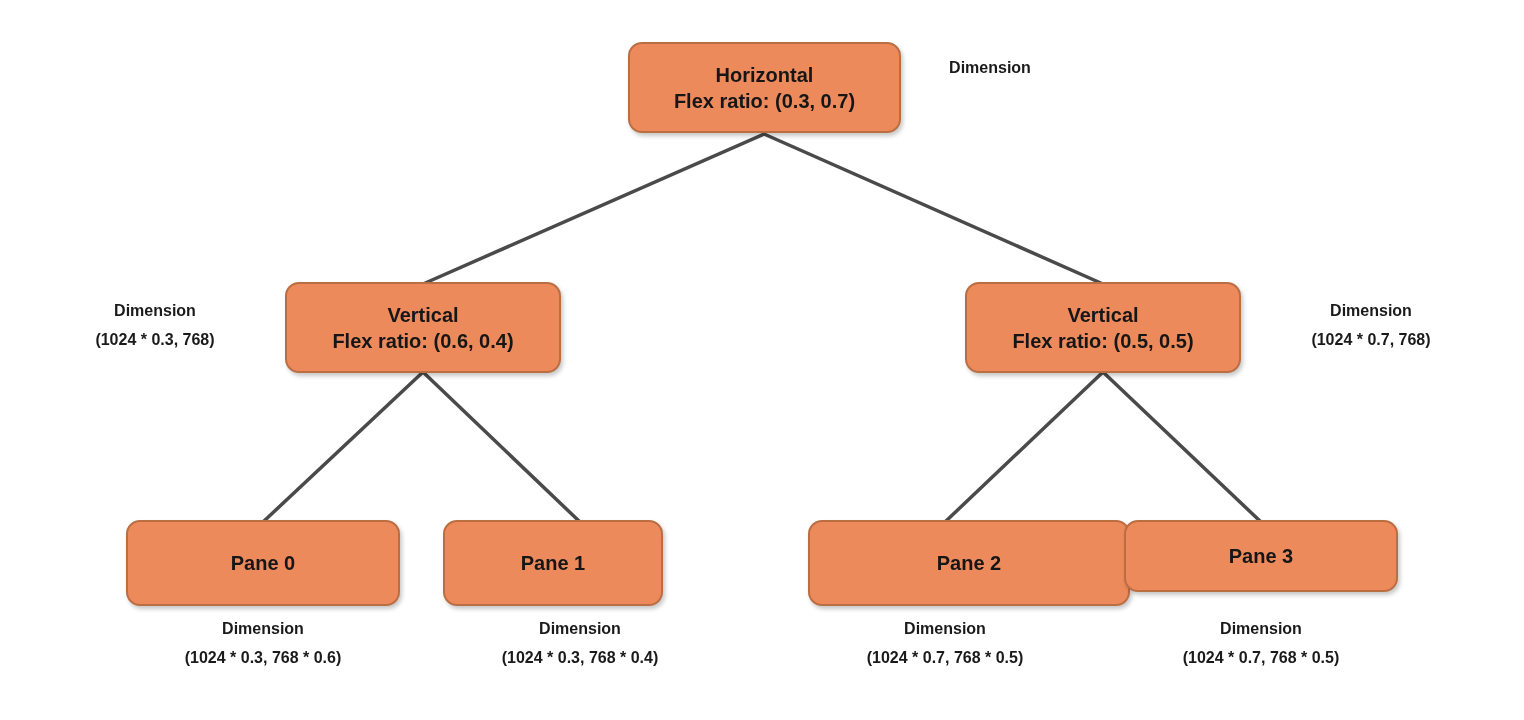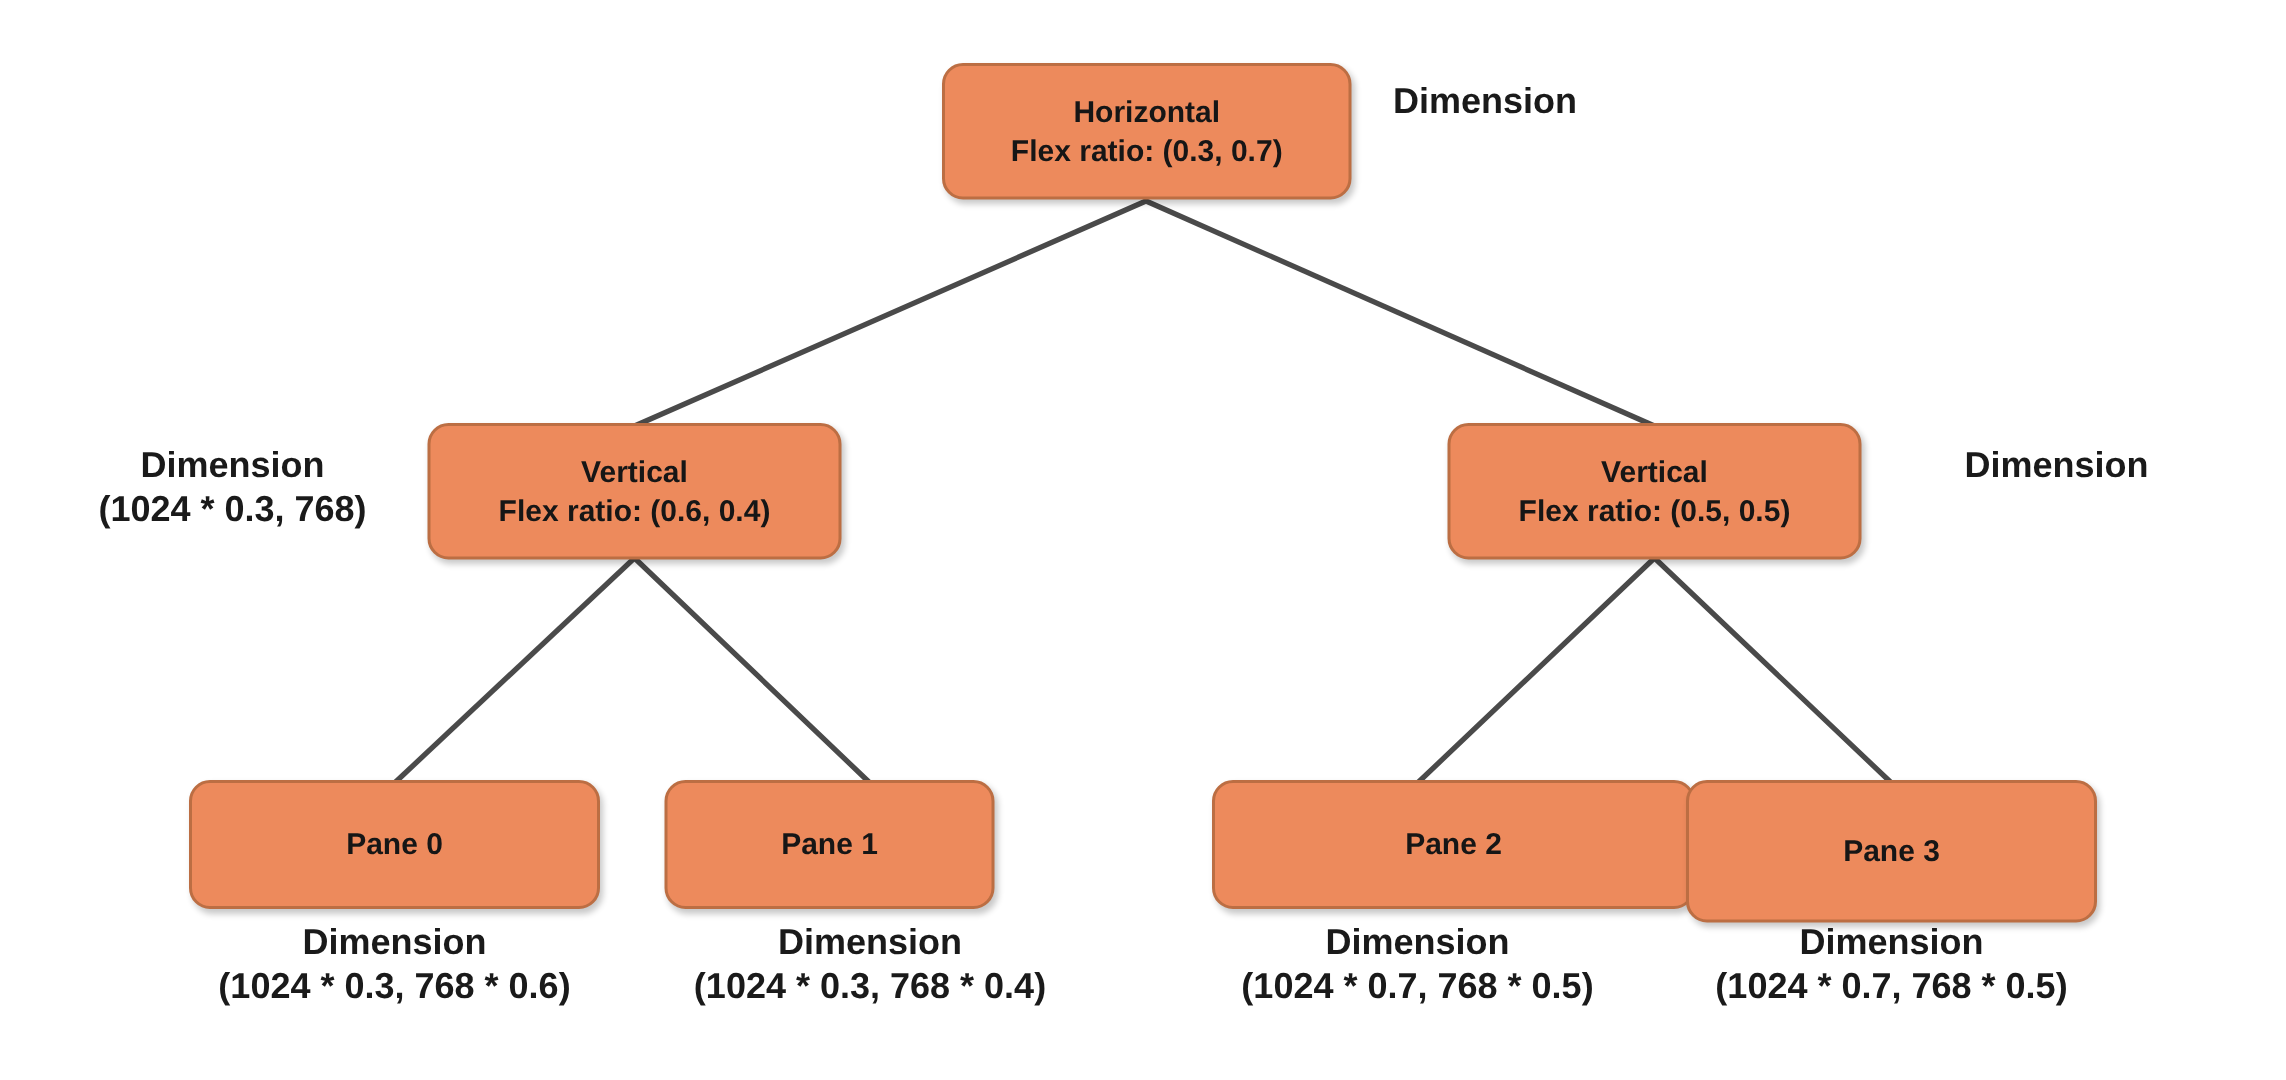--- a/index.html
+++ b/index.html
@@ -49,33 +49,33 @@
   }
   .node-subtitle {
     font-size: 20px;
     line-height: 26px;
     white-space: nowrap;
   }
   .dim-label {
     position: absolute;
     color: #1a1a1a;
     font-weight: bold;
-    font-size: 24px;
+    font-size: 16px;
     line-height: 29px;
     text-align: center;
     white-space: nowrap;
   }
   
   .n-root  { left: 628px;  top: 42px;  width: 273px; height: 91px; }
   .n-left  { left: 285px;  top: 282px; width: 276px; height: 91px; }
   .n-right { left: 965px;  top: 282px; width: 276px; height: 91px; }
   .n-p0 { left: 126px;  top: 520px; width: 274px; height: 86px; }
   .n-p1 { left: 443px;  top: 520px; width: 220px; height: 86px; }
   .n-p2 { left: 808px;  top: 520px; width: 322px; height: 86px; text-align: center; }
-  .n-p3 { left: 1124px; top: 520px; width: 274px; height: 95px; }
+  .n-p3 { left: 1124px; top: 520px; width: 274px; height: 72px; }
   
   .l-root  { left: 830px;  top: 53px;  width: 320px; }
   .l-left  { left: 0px;    top: 296px; width: 310px; }
   .l-right { left: 1218px; top: 296px; width: 306px; }
   .l-p0 { left: 93px;   top: 614px; width: 340px; }
   .l-p1 { left: 410px;  top: 614px; width: 340px; }
   .l-p2 { left: 775px;  top: 614px; width: 340px; }
   .l-p3 { left: 1091px; top: 614px; width: 340px; }
 </style>
 </head>
@@ -127,20 +127,21 @@
     <div>Dimension</div>
   </div>
 
   <div class="dim-label l-left">
     <div>Dimension</div>
     <div>(1024 * 0.3, 768)</div>
   </div>
 
   <div class="dim-label l-right">
     <div>Dimension</div>
+    <div>(1024 * 0.7, 768)</div>
   </div>
 
   <div class="dim-label l-p0">
     <div>Dimension</div>
     <div>(1024 * 0.3, 768 * 0.6)</div>
   </div>
 
   <div class="dim-label l-p1">
     <div>Dimension</div>
     <div>(1024 * 0.3, 768 * 0.4)</div>

